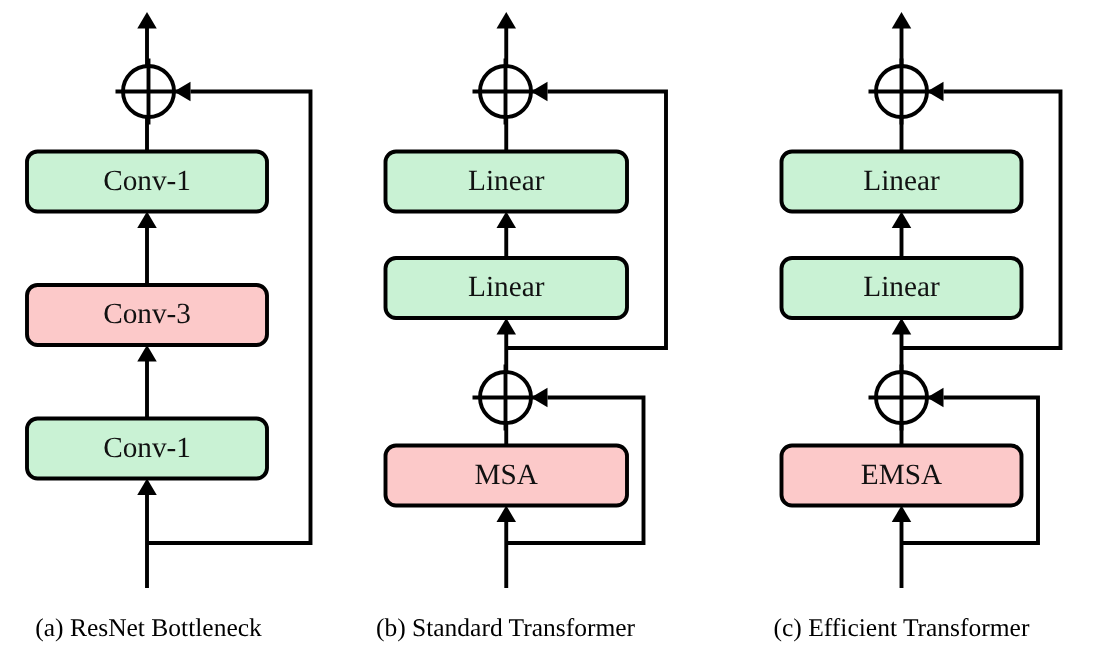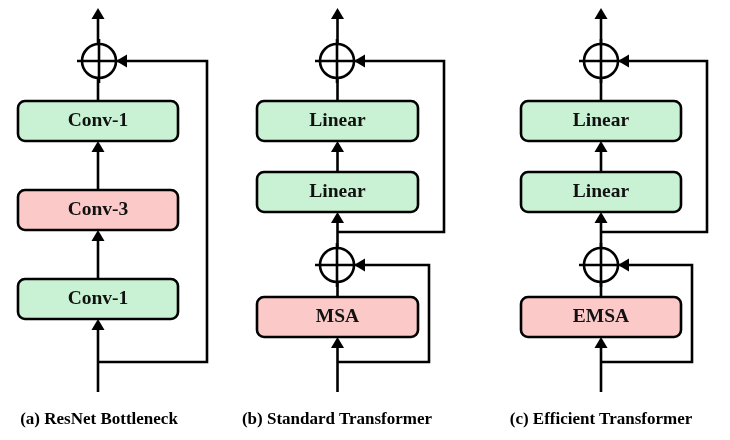--- a/index.html
+++ b/index.html
@@ -10,21 +10,20 @@
   body {
     width: 730px;
     height: 440px;
     font-family: "Liberation Serif", "DejaVu Serif", serif;
     overflow: hidden;
   }
   #figure {
     position: relative;
     width: 730px;
     height: 440px;
-    font-weight: bold;
   }
   svg.diagram {
     display: block;
     width: 730px;
     height: 440px;
   }
   .blk-rect {
     stroke: #000000;
     stroke-width: 2.6;
   }

